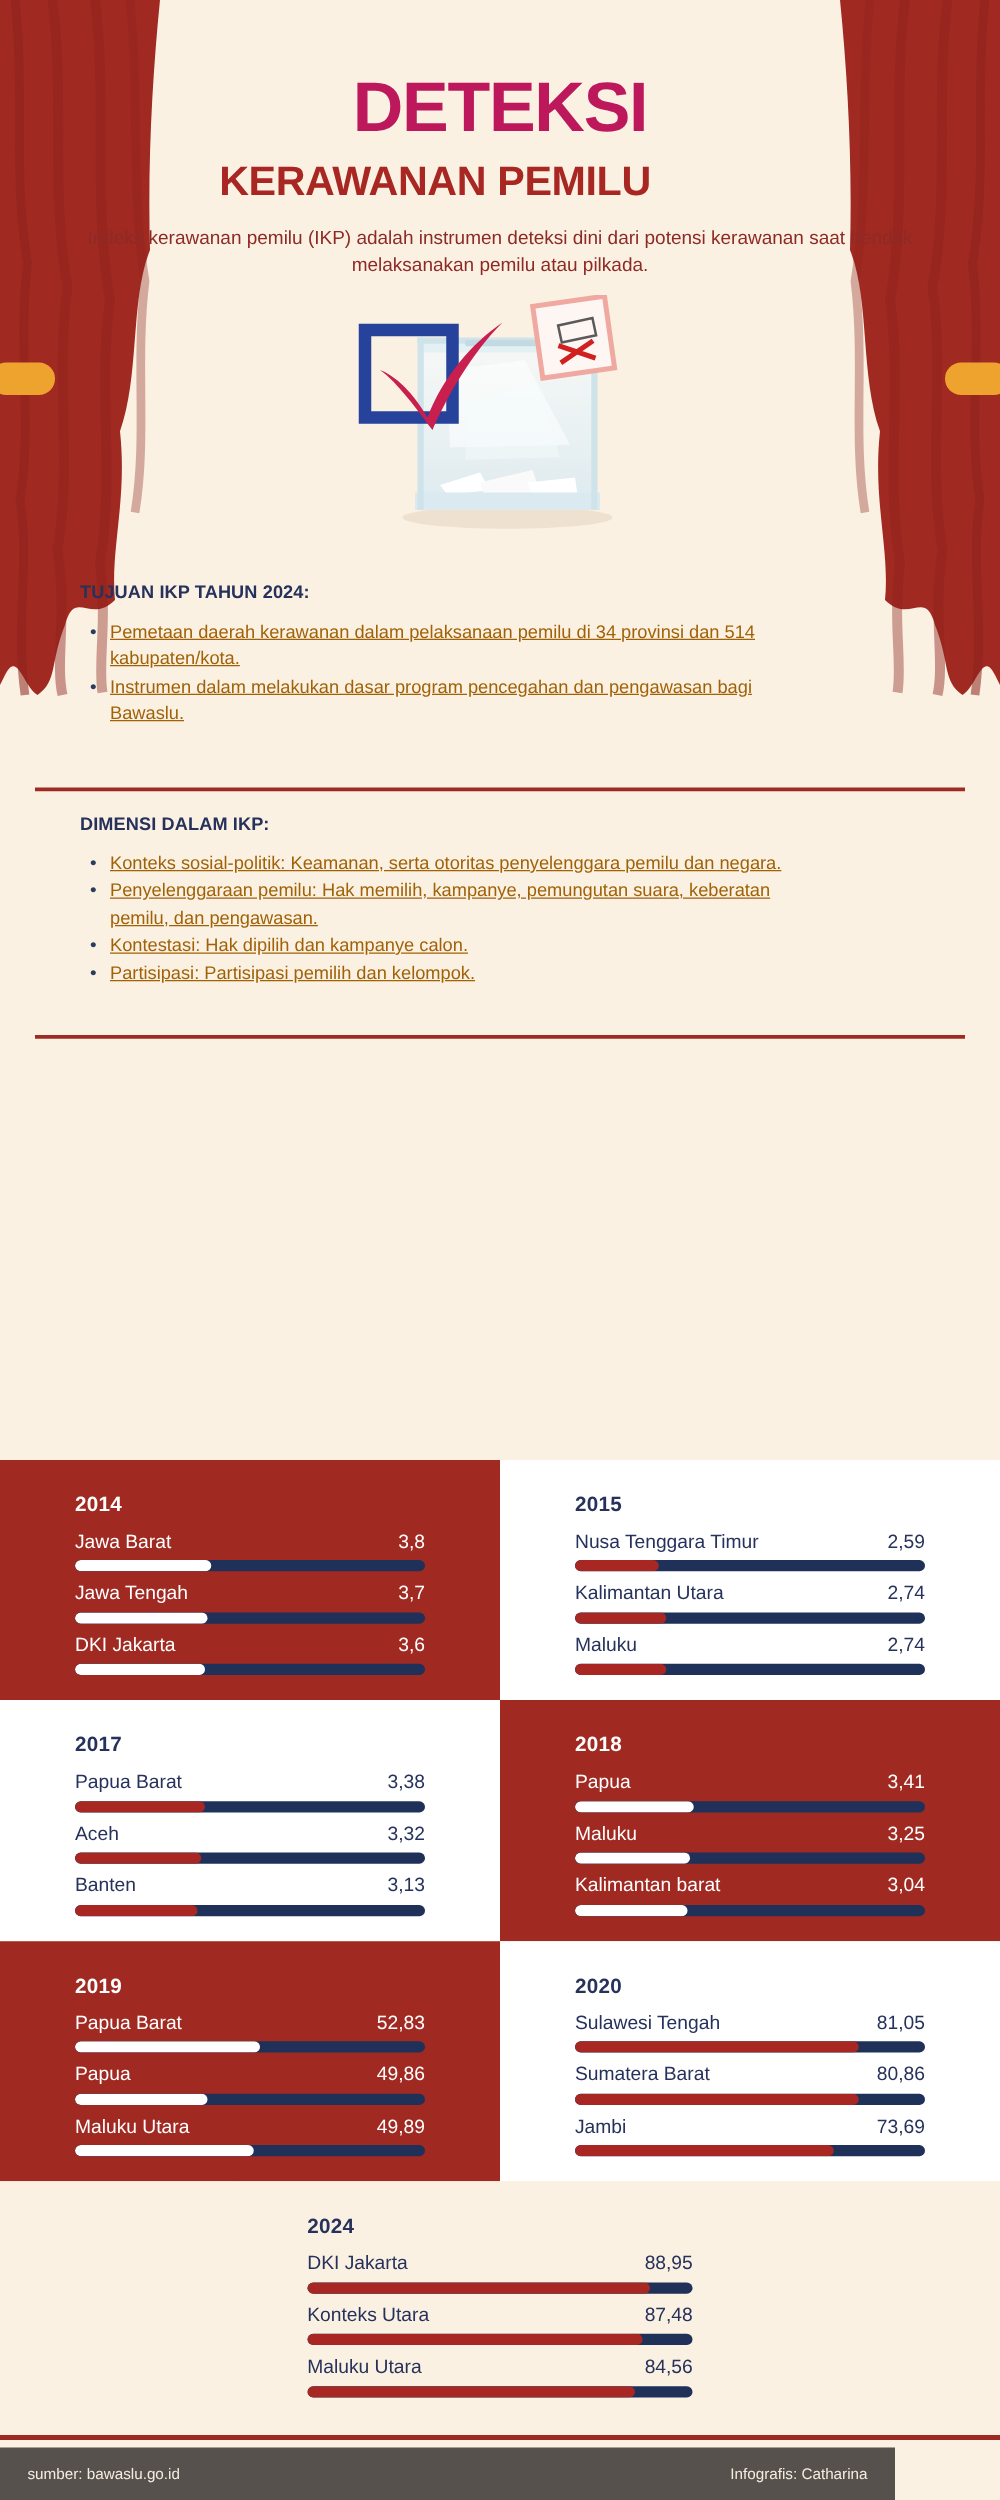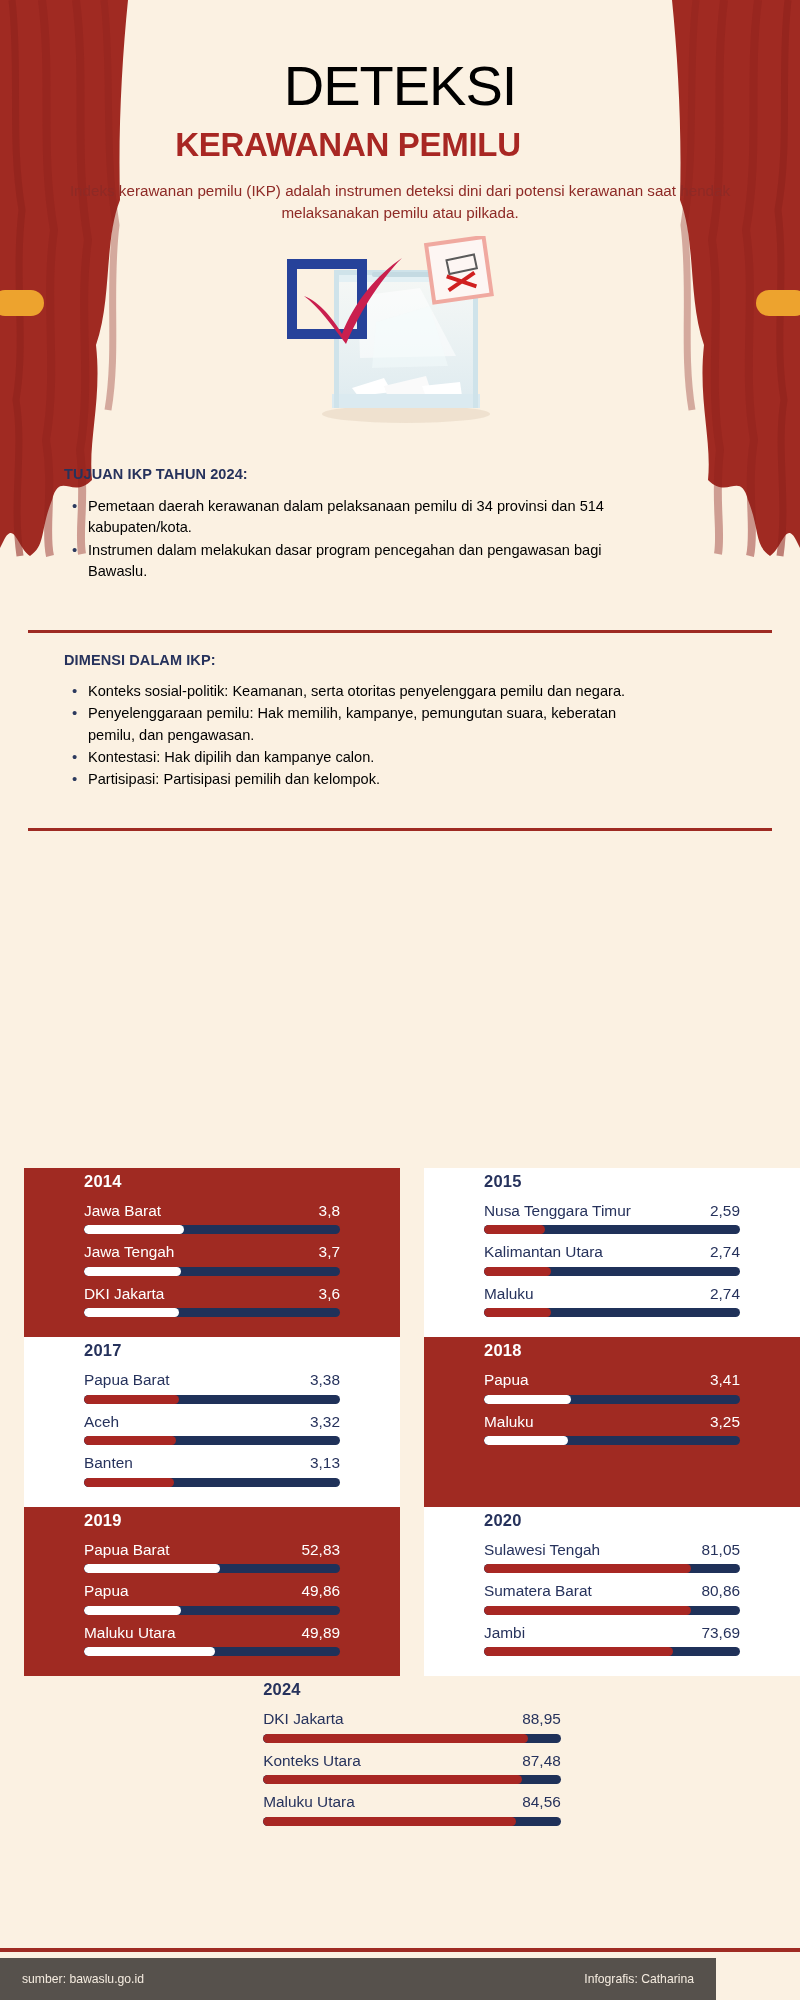--- a/index.html
+++ b/index.html
@@ -44,22 +44,22 @@
   .brand-tag {
     margin-top: 4px;
     font-size: 8.5px;
     font-weight: 700;
     letter-spacing: 2.6px;
     color: #14151a;
   }
 
   .title-main {
     position: absolute; top: 58px; left: 0; width: 800px; text-align: center;
-    font-size: 56px; font-weight: 400; letter-spacing: -1px;
-    color: #000000;
+    font-size: 56px; font-weight: 700; letter-spacing: -1px;
+    color: #be185d;
     line-height: 1;
   }
   .title-sub {
     position: absolute; top: 128px; left: 0; width: 696px; text-align: center;
     font-size: 33px; font-weight: 700; letter-spacing: -0.3px;
     color: #a82723;
     line-height: 1;
   }
   .lede {
     position: absolute; top: 180px; left: 60px; width: 680px;
@@ -77,22 +77,23 @@
     position: absolute; left: 64px;
     font-size: 14.5px; font-weight: 700; letter-spacing: .1px;
     color: #26325c;
   }
   ul.blist { position: absolute; left: 70px; list-style: none; }
   ul.blist li {
     position: relative;
     padding-left: 18px;
     font-size: 14.6px;
     line-height: 1.46;
-    color: #000000;
+    color: #a16207;
     margin-bottom: 1px;
+    text-decoration: underline;
   }
   ul.blist li::before {
     content: "\2022";
     position: absolute; left: 2px; top: -1px;
     font-size: 15px; color: #2c3a5e;
   }
 
   .rule {
     position: absolute; left: 28px; width: 744px; height: 3px;
     background: #9e2b23;
@@ -103,22 +104,21 @@
     font-size: 14.8px; font-weight: 700; line-height: 1.33;
     letter-spacing: .1px;
     color: #a82723;
   }
 
   
   .cards { position: absolute; top: 1168px; left: 0; width: 800px; }
   .card-row { display: flex; width: 800px; }
   .card {
     width: 452px;
-    padding: 4px 60px 20px 60px;
-    margin-left: 24px;
+    padding: 27px 60px 20px 60px;
   }
   .card.red   { background: #a02a22; }
   .card.white { background: #ffffff; }
   .card.plain { background: #fbf1e2; }
 
   .card-year {
     font-size: 16.5px; font-weight: 700;
     margin-bottom: 11px;
     letter-spacing: .2px;
   }
@@ -377,20 +377,29 @@
           </div>
           <div class="row">
             <div class="row-line">
               <span class="row-name">Maluku</span>
               <span class="row-val">3,25</span>
             </div>
             <div class="bar">
               <div class="fill" style="width: 33%;"></div>
             </div>
           </div>
+          <div class="row">
+            <div class="row-line">
+              <span class="row-name">Kalimantan barat</span>
+              <span class="row-val">3,04</span>
+            </div>
+            <div class="bar">
+              <div class="fill" style="width: 32%;"></div>
+            </div>
+          </div>
         </div>
       </div>
       <div class="card-row">
         <div class="card red">
           <div class="card-year">2019</div>
           <div class="row">
             <div class="row-line">
               <span class="row-name">Papua Barat</span>
               <span class="row-val">52,83</span>
             </div>

